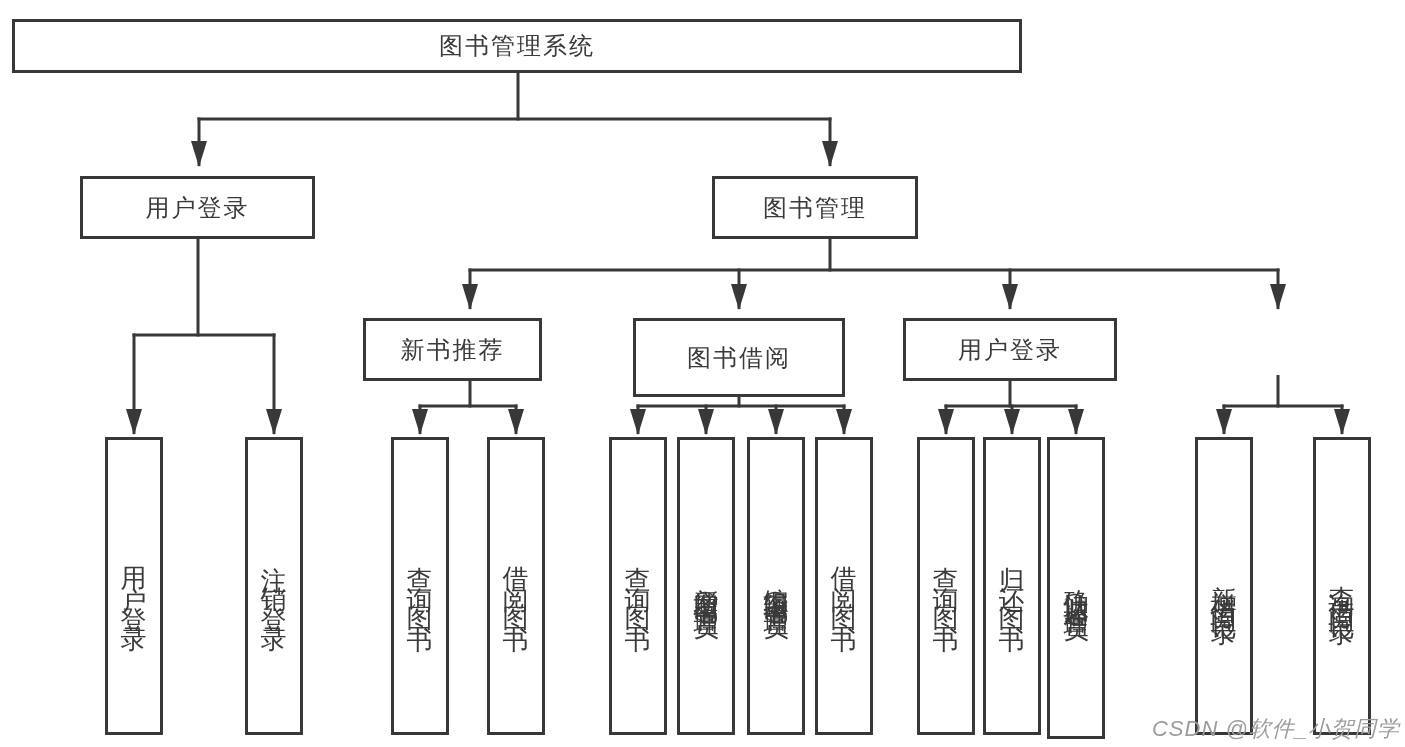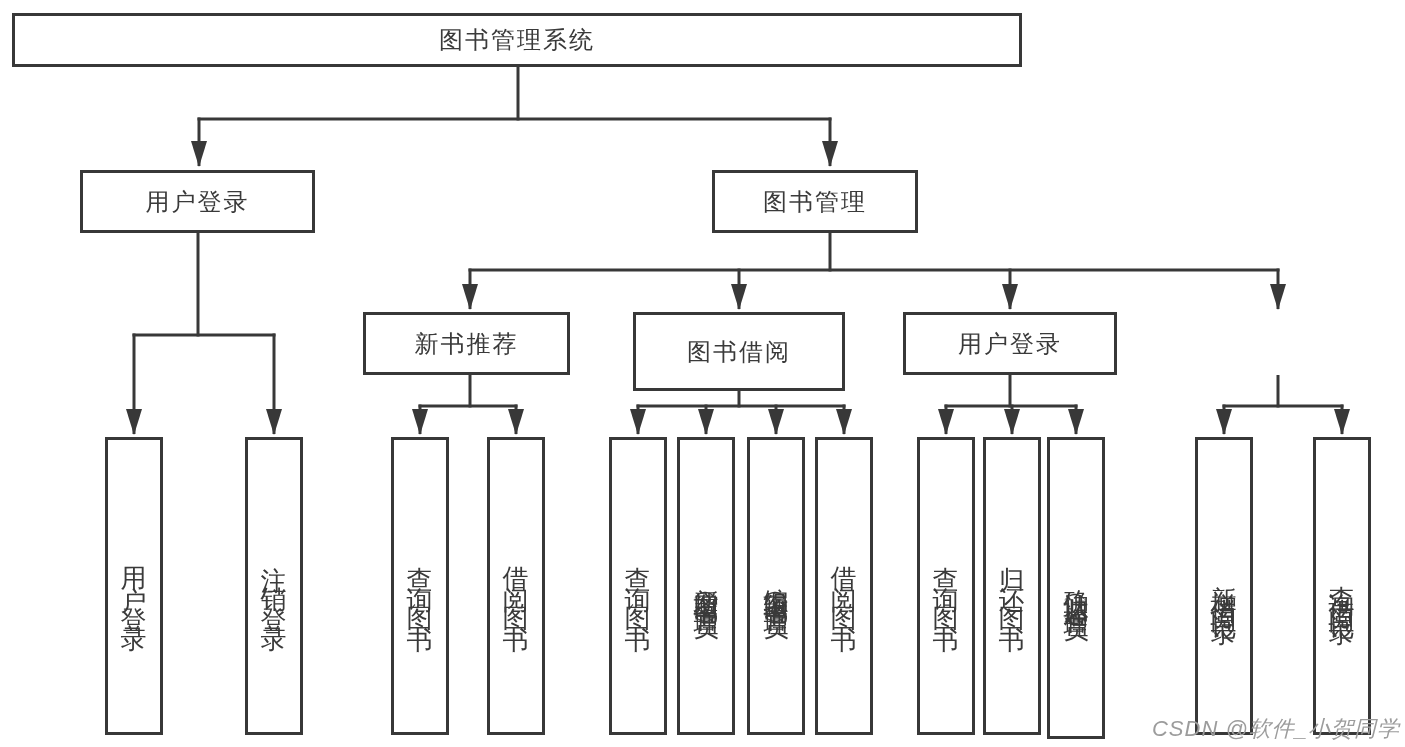--- a/index.html
+++ b/index.html
@@ -12,20 +12,21 @@
   }
   .wires{position:absolute;left:0;top:0;width:1405px;height:747px;}
   .node{
     position:absolute;
     box-sizing:border-box;
     background:#ffffff;
     border:3px solid #383838;
     display:flex;align-items:center;justify-content:center;
     font-size:24px;color:#3a3a3a;letter-spacing:2px;
     white-space:nowrap;
+    margin-top:6px;
   }
   .leaf{
     position:absolute;
     box-sizing:border-box;
     width:58px;height:298px;
     background:#ffffff;
     border:3px solid #383838;
     display:flex;align-items:center;justify-content:center;
     writing-mode:vertical-rl;
     text-orientation:mixed;
@@ -110,21 +111,21 @@
       <line x1="1224" y1="404.5" x2="1224" y2="434" marker-end="url(#arw)"></line>
       <line x1="1342" y1="404.5" x2="1342" y2="434" marker-end="url(#arw)"></line>
     </g>
   </svg>
 
   <div class="node" style="left:12px;top:13px;width:1010px;height:54px">图书管理系统</div>
 
   <div class="node" style="left:80px;top:170px;width:235px;height:63px">用户登录</div>
   <div class="node" style="left:712px;top:170px;width:206px;height:63px">图书管理</div>
 
-  <div class="node" style="left:363px;top:312px;width:207px;height:63px">新书推荐</div>
+  <div class="node" style="left:363px;top:312px;width:179px;height:63px">新书推荐</div>
   <div class="node" style="left:633px;top:312px;width:212px;height:79px">图书借阅</div>
   <div class="node" style="left:903px;top:312px;width:214px;height:63px">用户登录</div>
 
   <div class="leaf" style="left:105px;top:437px">用户登录</div>
   <div class="leaf" style="left:245px;top:437px">注销登录</div>
 
   <div class="leaf" style="left:391px;top:437px">查询图书</div>
   <div class="leaf" style="left:487px;top:437px">借阅图书</div>
 
   <div class="leaf" style="left:609px;top:437px">查询图书</div>

